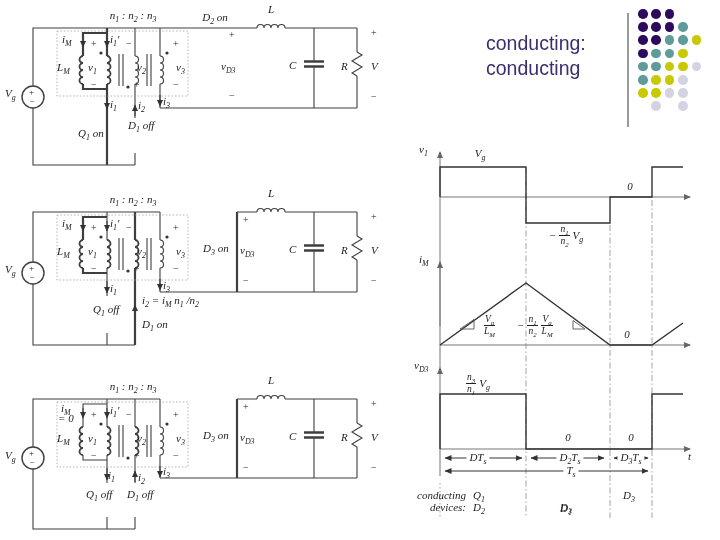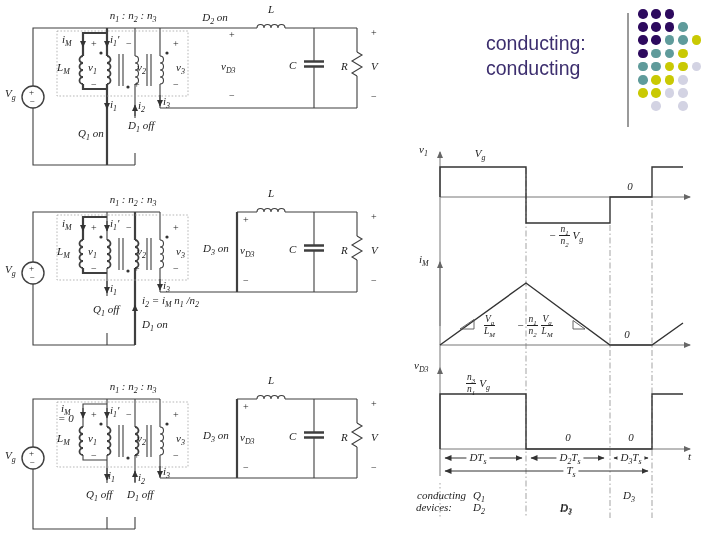--- a/index.html
+++ b/index.html
@@ -317,21 +317,21 @@
     <span>V<sub>g</sub></span>
   </span>
   <span class="lb c" style="left:568px;top:432px">0</span>
   <span class="lb c" style="left:631px;top:432px">0</span>
   <span class="lb" style="left:688px;top:451px">t</span>
   <span class="lb c wbg" style="left:478px;top:452px">DT<sub>s</sub></span>
   <span class="lb c wbg" style="left:570px;top:452px">D<sub>2</sub>T<sub>s</sub></span>
   <span class="lb c wbg" style="left:631px;top:452px">D<sub>3</sub>T<sub>s</sub></span>
   <span class="lb c wbg" style="left:571px;top:465px">T<sub>s</sub></span>
   <span class="lb ra" style="left:382px;top:490px">conducting</span>
-  <span class="lb ra" style="left:368px;top:502px">devices:</span>
+  <span class="lb ra" style="left:382px;top:502px">devices:</span>
   <span class="lb c" style="left:479px;top:490px">Q<sub>1</sub></span>
   <span class="lb c" style="left:479px;top:502px">D<sub>2</sub></span>
   <span class="lb c" style="left:566px;top:503px">D<sub>1</sub></span>
   <span class="lb c" style="left:566px;top:502px">D<sub>3</sub></span>
   <span class="lb c" style="left:629px;top:490px">D<sub>3</sub></span>
 </div>
 
 <div class="title">
   <div>conducting:</div>
   <div>conducting</div>

